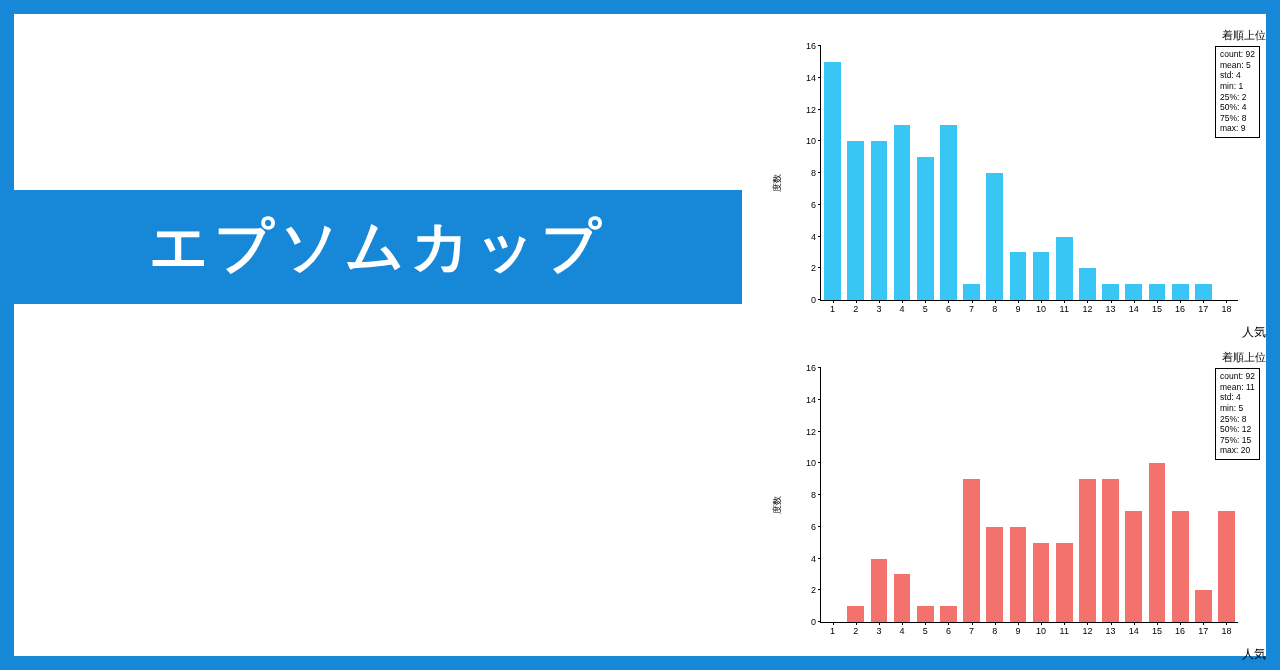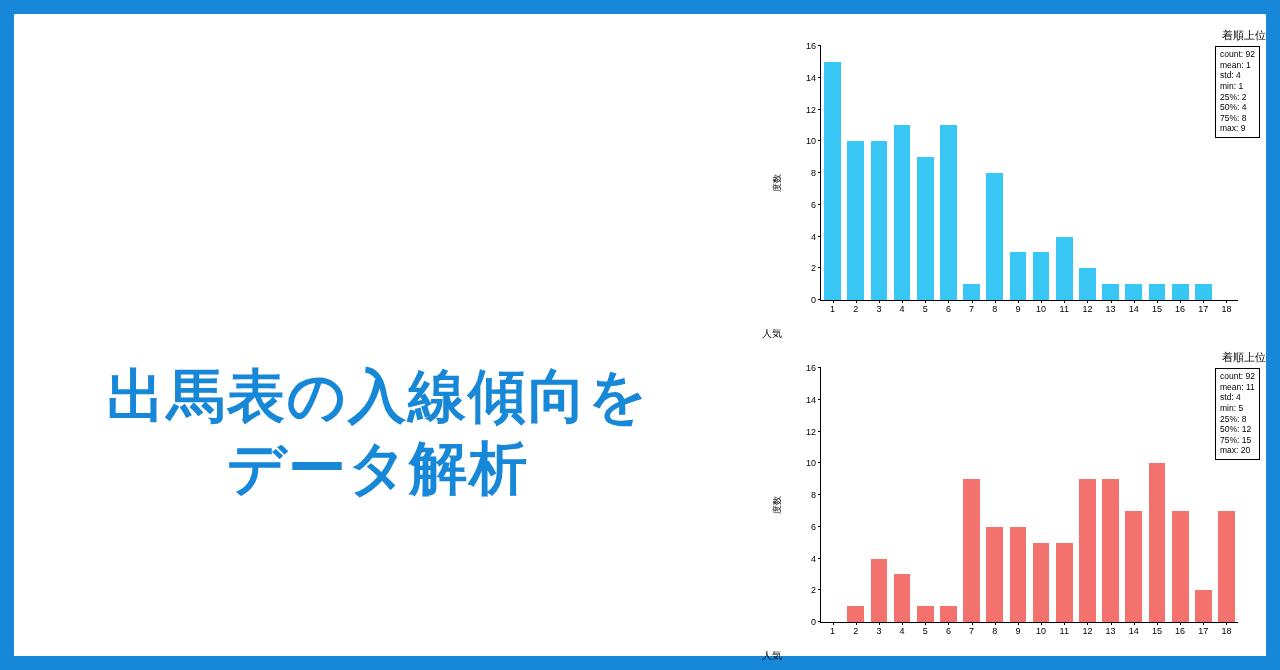--- a/index.html
+++ b/index.html
@@ -91,22 +91,22 @@
     transform:translateY(-50%) rotate(-90deg);
     transform-origin:center center;
     font-size:9px;
     color:#000;
     white-space:nowrap;
   }
   .xlabel{
     position:absolute;
     left:0;bottom:2px;
     width:504px;
-    text-align:left;
-    font-size:10px;
+    text-align:right;
+    font-size:12px;
     color:#000;
   }
   .plot{
     position:absolute;
     left:58px;top:24px;
     width:418px;height:255px;
     border-left:1px solid #000;
     border-bottom:1px solid #000;
     box-sizing:border-box;
   }
@@ -168,23 +168,22 @@
     color:#000;
   }
 </style>
 </head>
 <body>
 
 <div class="page">
   <div class="inner">
 
     <div class="left">
-      <div class="sub">
-        <div>出馬表の入線傾向を</div>
-        <div>データ解析</div>
+      <div class="band">
+        <span class="band-text">エプソムカップ</span>
       </div>
     </div>
 
     <div class="charts">
 
       <div class="chart top">
         <div class="chart-title">着順上位</div>
         <div class="ylabel">度数</div>
         <div class="xlabel">人気</div>
         <div class="plot" id="plot0">
@@ -294,21 +293,21 @@
             <div class="xtickmark" style="left: 80.5556%;"></div>
             <div class="xtick" style="left: 86.1111%;">16</div>
             <div class="xtickmark" style="left: 86.1111%;"></div>
             <div class="xtick" style="left: 91.6667%;">17</div>
             <div class="xtickmark" style="left: 91.6667%;"></div>
             <div class="xtick" style="left: 97.2222%;">18</div>
             <div class="xtickmark" style="left: 97.2222%;"></div>
           </div>
         <div class="statsbox">
           <div>count: 92</div>
-          <div>mean: 1</div>
+          <div>mean: 5</div>
           <div>std: 4</div>
           <div>min: 1</div>
           <div>25%: 2</div>
           <div>50%: 4</div>
           <div>75%: 8</div>
           <div>max: 9</div>
         </div>
       </div>
 
       <div class="chart bottom">

